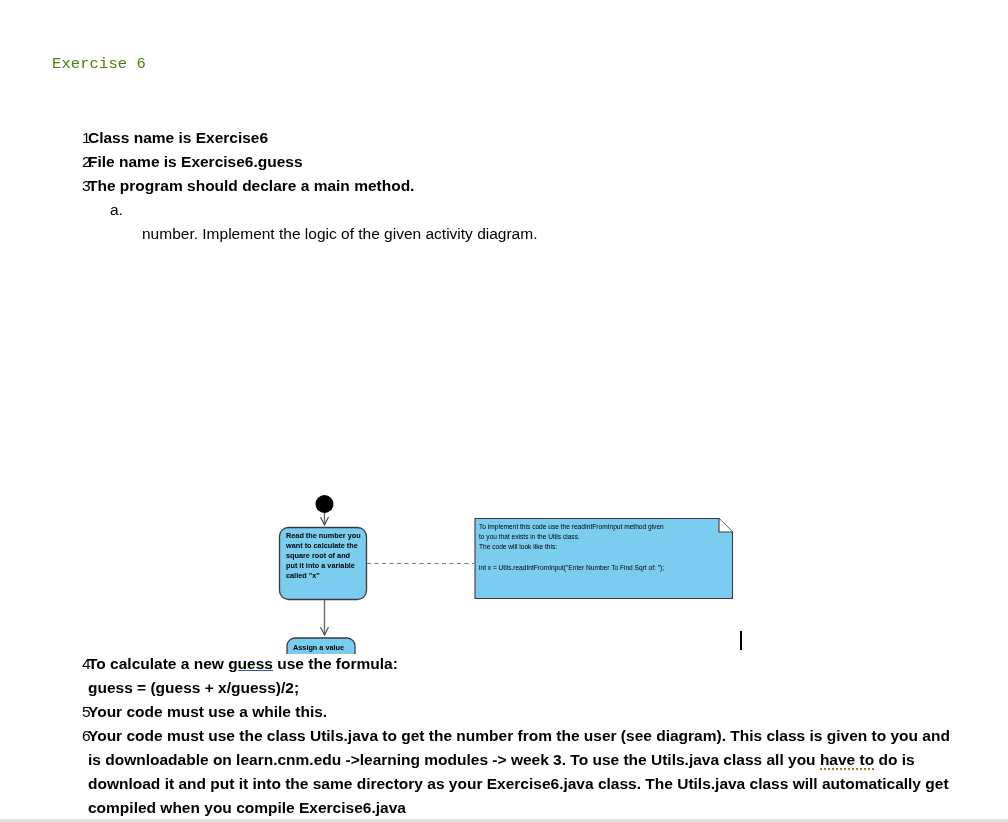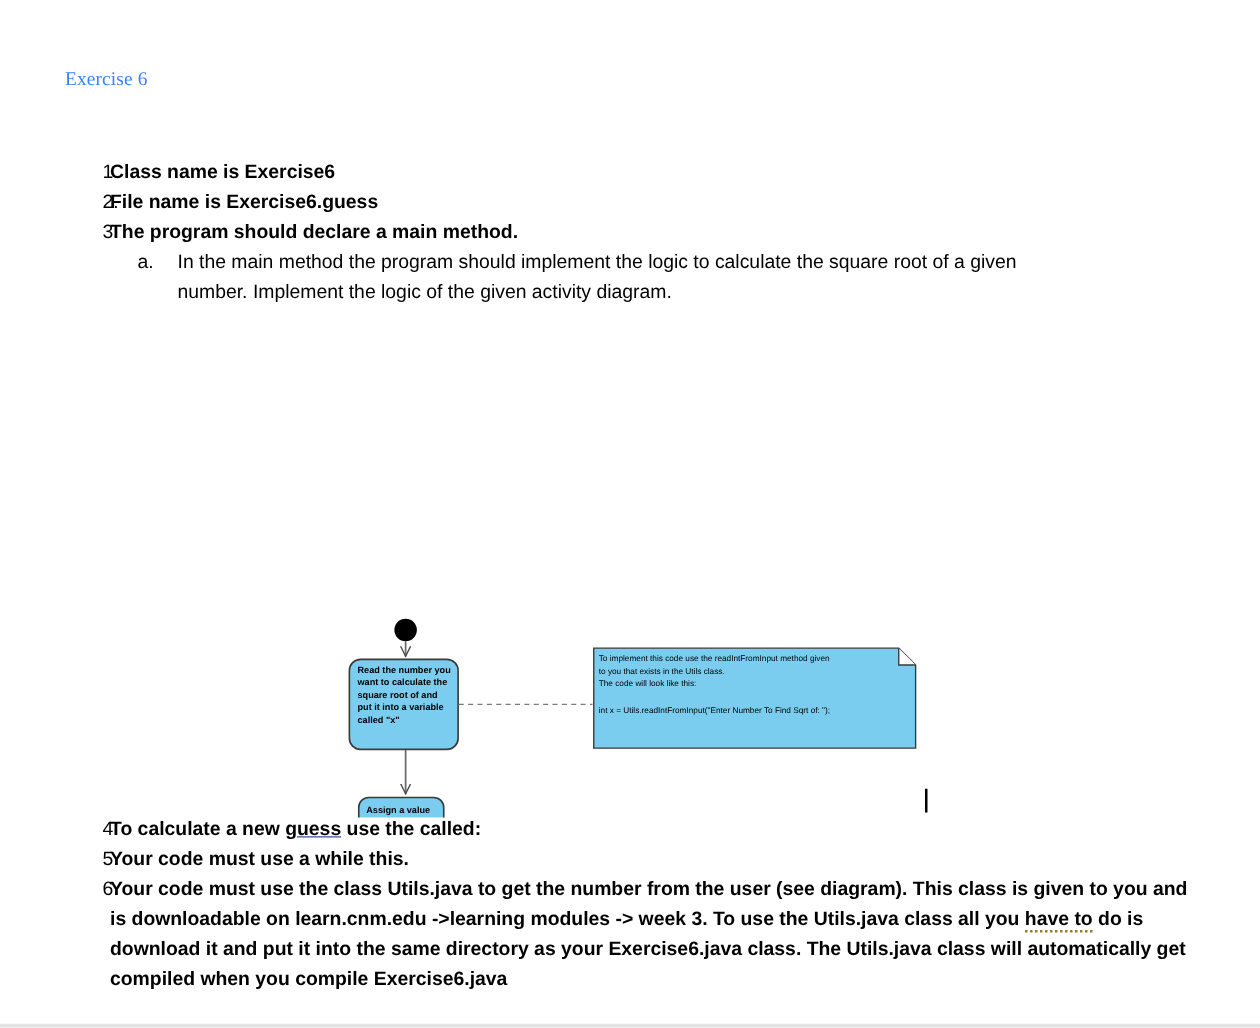--- a/index.html
+++ b/index.html
@@ -27,24 +27,24 @@
     left: 0;
     right: 0;
     bottom: 0;
     height: 3px;
     background: #e4e4e4;
   }
 
   
   .doc-text {
     position: absolute;
-    font-family: Liberation Serif, serif;
+    font-family: Liberation Mono, monospace;
     font-size: 15.5px;
     line-height: 24px;
-    color: #3b82f6;
+    color: #4d7c0f;
     letter-spacing: 0.1px;
   }
 
   #title { left: 52px; top: 52px; }
   #intro { left: 52px; top: 89px; }
 
   .list-block {
     position: absolute;
     left: 52px;
     font-family: "Liberation Sans", sans-serif;
@@ -166,21 +166,21 @@
     </div>
 
     <div class="li">
       <div class="li-row">
         <span class="li-num">3.</span>
         <span class="li-body">The program should declare a main method.</span>
       </div>
       <div class="sub-row">
         <span class="sub-num">a.</span>
         <span class="sub-body">
-          <span>In the main method the program should implement  the logic to calculate the square root of a given</span><br>
+          <br>
           <span>number.  Implement the logic of the given activity diagram.</span>
         </span>
       </div>
     </div>
   </div>
 
   <div id="activity-diagram">
     <svg width="1008" height="410" viewBox="0 0 1008 410" xmlns="http://www.w3.org/2000/svg">
       <defs>
         <marker id="arrowOpen" markerWidth="10" markerHeight="10" refX="8" refY="4" orient="auto" markerUnits="userSpaceOnUse">
@@ -265,22 +265,26 @@
   </div>
 
   <div class="caret"></div>
 
   <div class="list-block" style="top:652px; width:910px;">
 
     <div class="li">
       <div class="li-row">
         <span class="li-num">4.</span>
         <span class="li-body">
-          <span>To calculate a new </span><span class="u-blue">guess</span><span> use the called:</span>
+          <span>To calculate a new </span><span class="u-blue">guess</span><span> use the formula:</span>
         </span>
+      </div>
+      <div class="li-row">
+        <span class="li-num"></span>
+        <span class="li-body">guess = (guess + x/guess)/2;</span>
       </div>
     </div>
 
     <div class="li">
       <div class="li-row">
         <span class="li-num">5.</span>
         <span class="li-body">Your code must use a while this.</span>
       </div>
     </div>
 

